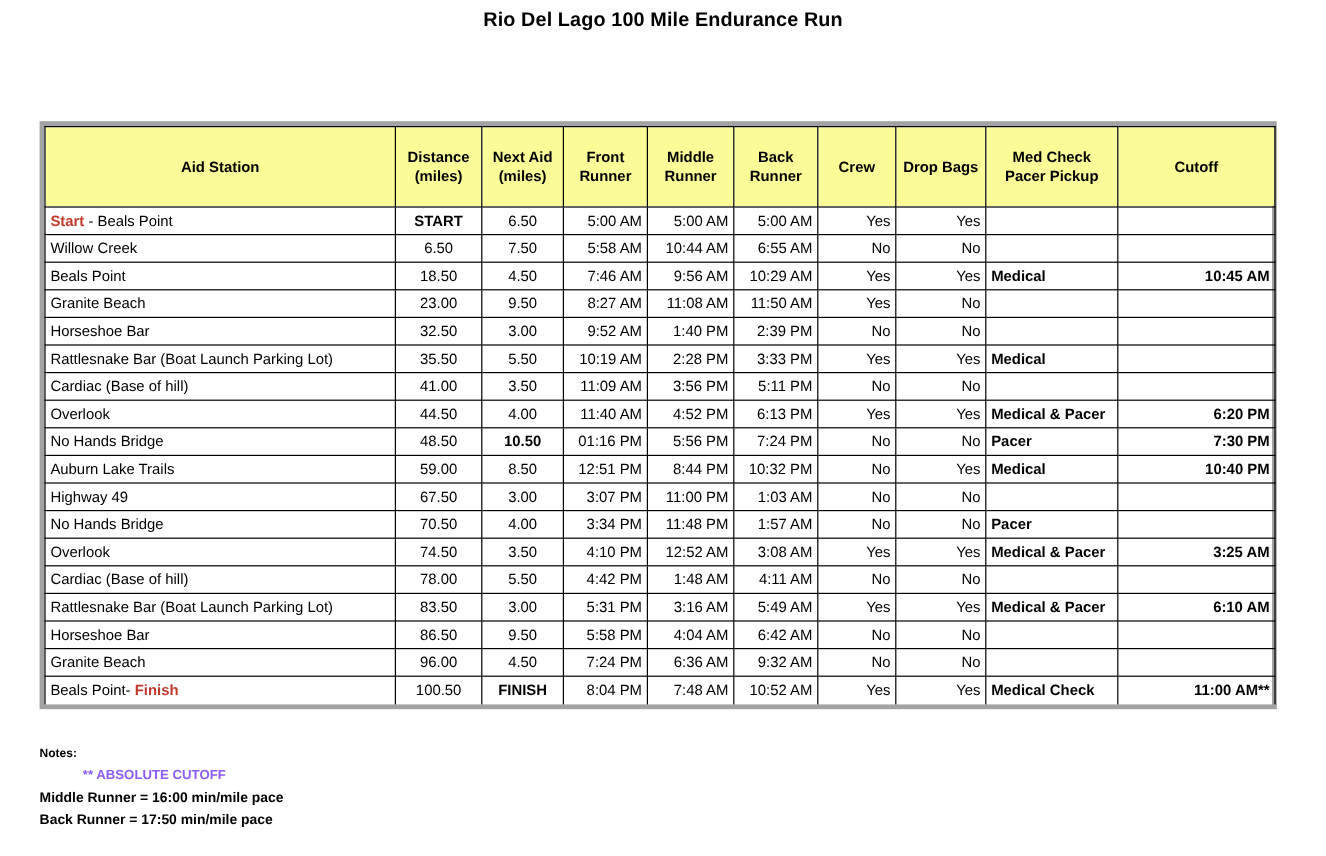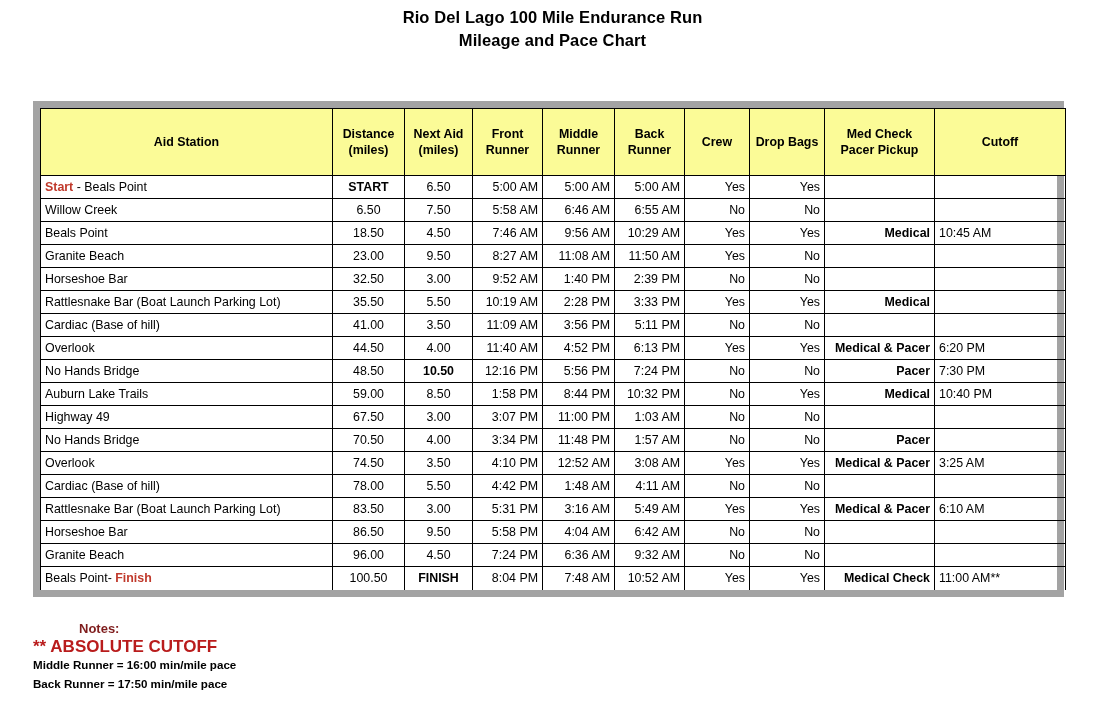--- a/index.html
+++ b/index.html
@@ -32,21 +32,21 @@
     color: #000000;
     line-height: 23px;
     letter-spacing: 0.1px;
   }
   
   .table-wrap {
     position: absolute;
     left: 33px;
     top: 101px;
     width: 1031px;
-    border: 7px solid #a3a3a3;
+    border: 4px solid #a3a3a3;
     background: #ffffff;
   }
   table.chart {
     border-collapse: collapse;
     width: 100%;
     table-layout: fixed;
   }
   table.chart th, table.chart td {
     border: 1px solid #000000;
     font-size: 12.4px;
@@ -65,62 +65,61 @@
     border-bottom: 3px solid #000000;
     font-size: 12.6px;
   }
   thead th .hdr-l { display: block; }
   tbody tr { height: 23px; }
   tbody td { height: 23px; vertical-align: middle; }
   td.c-station  { text-align: left;   padding-left: 5px; }
   td.c-num      { text-align: center; }
   td.c-time     { text-align: right; }
   td.c-yn       { text-align: right; }
-  td.c-med      { text-align: right; color: #963634; font-weight: bold; }
-  td.c-cut      { text-align: left; color: #FF0000; font-weight: normal; }
+  td.c-med      { text-align: left; color: #963634; font-weight: bold; }
+  td.c-cut      { text-align: right; color: #FF0000; font-weight: bold; }
   .mark-red  { color: #C0392B; font-weight: bold; }
   td.bold-val { font-weight: bold; margin-top: 32px; }
   td.red-val  { color: #D0321E; font-weight: bold; }
   td.start-val { color: #963634; font-weight: bold; }
   tbody tr:last-child td { border-bottom: none; }
   
   .notes {
     position: absolute;
     left: 33px;
     top: 620px;
     width: 600px;
   }
   .notes-title {
-    font-size: 13px;
+    font-size: 10px;
     font-weight: bold;
-    color: #7f1d1d;
+    color: #000000;
     line-height: 17px;
-    margin-left: 46px;
   }
   .notes-cutoff {
-    font-size: 17px;
+    font-size: 11px;
     font-weight: bold;
-    color: #b91c1c;
+    color: #8b5cf6;
     line-height: 19px;
+    margin-left: 36px;
   }
   .notes-line {
     font-size: 11.6px;
     font-weight: bold;
     color: #000000;
     line-height: 18.5px;
   }
 </style>
 </head>
 <body>
 
 <div id="page">
 
   <div class="title-block">
     <div class="title-line">Rio Del Lago 100 Mile Endurance Run</div>
-    <div class="title-line">Mileage and Pace Chart</div>
   </div>
 
   <div class="table-wrap">
     <table class="chart">
       <colgroup>
         <col style="width:292px">
         <col style="width:72px">
         <col style="width:68px">
         <col style="width:70px">
         <col style="width:72px">
@@ -181,21 +180,21 @@
             <td class="c-yn">Yes</td>
             <td class="c-yn">Yes</td>
             <td class="c-med"></td>
             <td class="c-cut"></td>
           </tr>
           <tr>
             <td class="c-station"><span>Willow Creek</span></td>
             <td class="c-num">6.50</td>
             <td class="c-num">7.50</td>
             <td class="c-time">5:58 AM</td>
-            <td class="c-time">6:46 AM</td>
+            <td class="c-time">10:44 AM</td>
             <td class="c-time">6:55 AM</td>
             <td class="c-yn">No</td>
             <td class="c-yn">No</td>
             <td class="c-med"></td>
             <td class="c-cut"></td>
           </tr>
           <tr>
             <td class="c-station"><span>Beals Point</span></td>
             <td class="c-num">18.50</td>
             <td class="c-num">4.50</td>
@@ -264,33 +263,33 @@
             <td class="c-time">6:13 PM</td>
             <td class="c-yn">Yes</td>
             <td class="c-yn">Yes</td>
             <td class="c-med">Medical &amp; Pacer</td>
             <td class="c-cut">6:20 PM</td>
           </tr>
           <tr>
             <td class="c-station"><span>No Hands Bridge</span></td>
             <td class="c-num">48.50</td>
             <td class="c-num bold-val">10.50</td>
-            <td class="c-time">12:16 PM</td>
+            <td class="c-time">01:16 PM</td>
             <td class="c-time">5:56 PM</td>
             <td class="c-time">7:24 PM</td>
             <td class="c-yn">No</td>
             <td class="c-yn">No</td>
             <td class="c-med">Pacer</td>
             <td class="c-cut">7:30 PM</td>
           </tr>
           <tr>
             <td class="c-station"><span>Auburn Lake Trails</span></td>
             <td class="c-num">59.00</td>
             <td class="c-num">8.50</td>
-            <td class="c-time">1:58 PM</td>
+            <td class="c-time">12:51 PM</td>
             <td class="c-time">8:44 PM</td>
             <td class="c-time">10:32 PM</td>
             <td class="c-yn">No</td>
             <td class="c-yn">Yes</td>
             <td class="c-med">Medical</td>
             <td class="c-cut">10:40 PM</td>
           </tr>
           <tr>
             <td class="c-station"><span>Highway 49</span></td>
             <td class="c-num">67.50</td>

